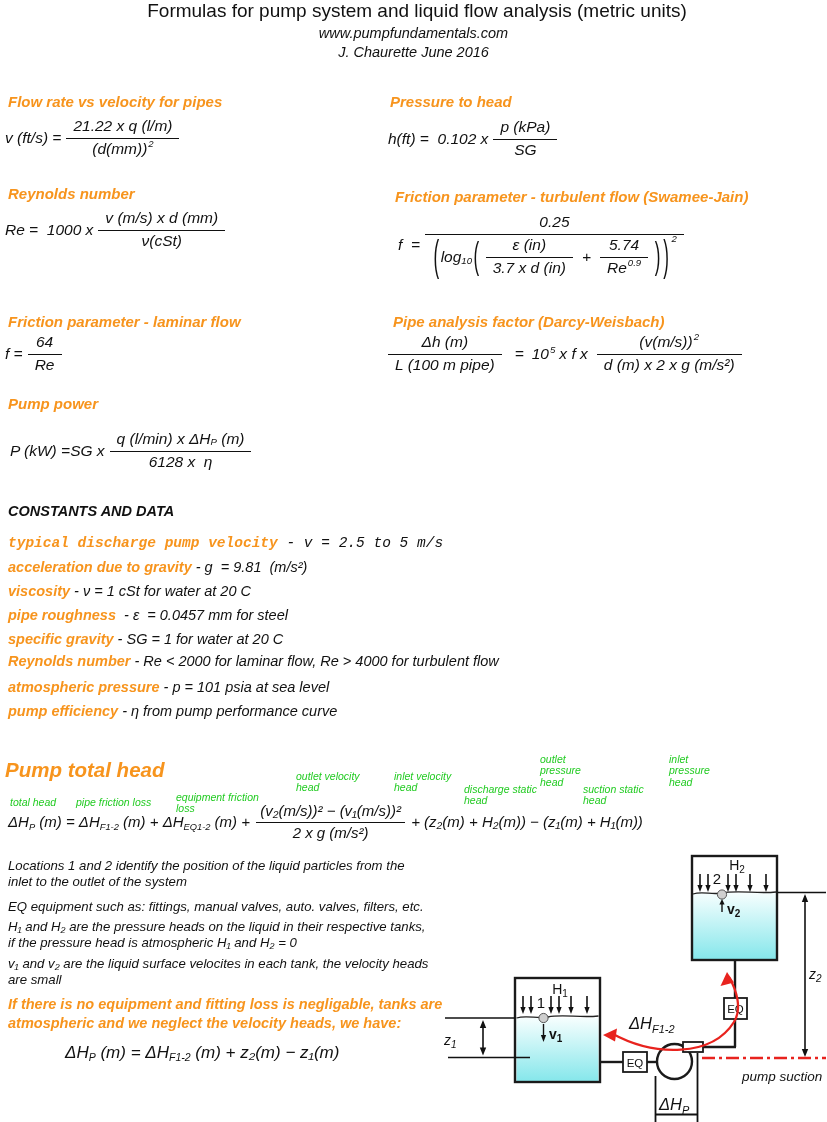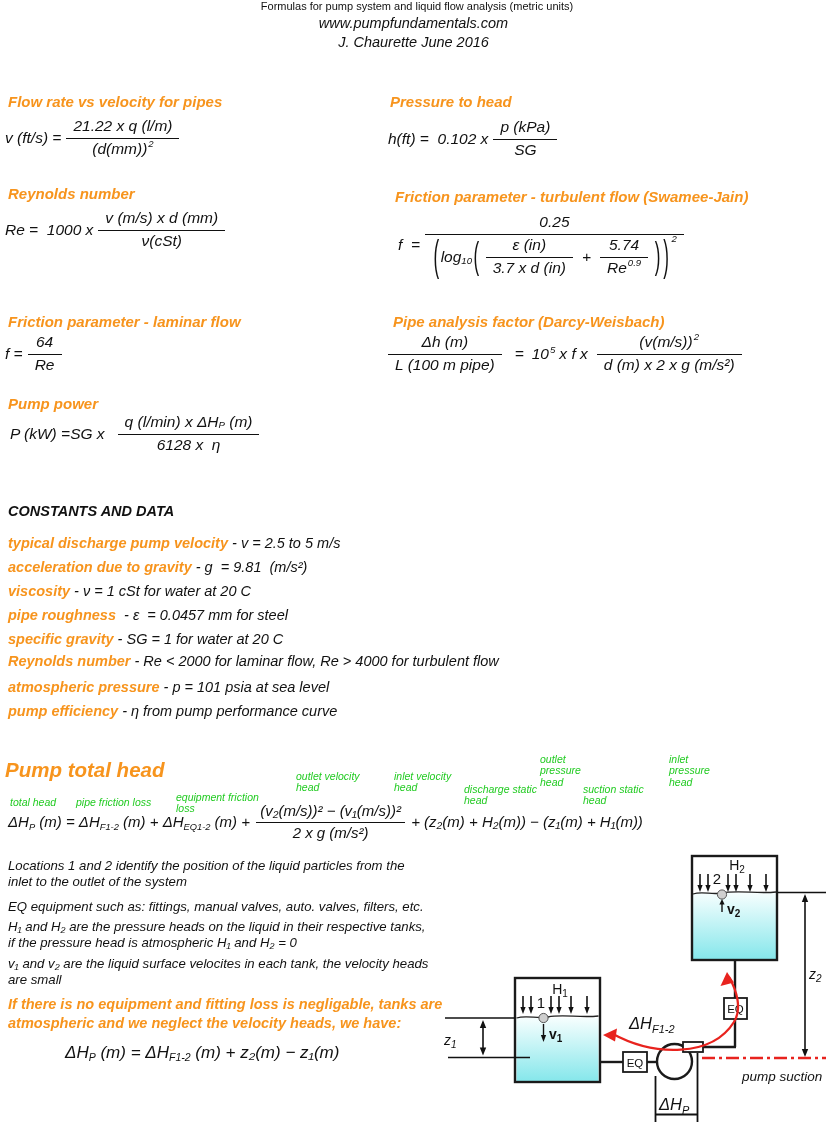--- a/index.html
+++ b/index.html
@@ -6,21 +6,21 @@
     --orange:#F7941D;
     --green:#22CB22;
     --red:#E8231E;
     --ink:#111;
   }
   html,body{margin:0;padding:0;background:#fff;}
   .page{position:relative;width:827px;height:1122px;background:#fff;overflow:hidden;
         font-family:"Liberation Sans","DejaVu Sans",sans-serif;color:var(--ink);}
   
   .hdr{position:absolute;left:0;right:0;top:5;text-align:center;}
-  .hdr .title{font-size:11px;padding-left:7px;}
+  .hdr .title{font-size:19px;padding-left:7px;}
   .hdr .sub{font-size:14.5px;font-style:italic;margin-top:3px;}
   
   .ohead{position:absolute;color:var(--orange);font-weight:bold;font-style:italic;
          font-size:15px;white-space:nowrap;}
   
   .formula{position:absolute;display:flex;align-items:center;font-style:italic;
            font-size:15.5px;white-space:pre;color:var(--ink);}
   .frac{display:inline-flex;flex-direction:column;align-items:center;margin:0 5px;}
   .num,.den{padding:0 7px;}
   .fbar{align-self:stretch;border-top:1.9px solid #111;height:0;margin:2.5px 0 1.5px;}
@@ -149,32 +149,32 @@
     <span><span>10</span><span class="sp">5</span></span>
     <span style="margin:0 4px;">x f x</span>
     <span class="frac">
       <span class="num den-row" style="border:none;"><span>(v(m/s))</span><span class="sp">2</span></span>
       <span class="fbar"></span>
       <span class="den">d (m) x 2 x g (m/s²)</span>
     </span>
   </div>
 
   <div class="ohead" style="left:8px;top:395px;">Pump power</div>
-  <div class="formula" style="left:10px;top:413px;gap:8px;">
+  <div class="formula" style="left:10px;top:430px;">
     <span>P (kW) =SG x</span>
     <span class="frac">
       <span class="num den-row" style="border:none;"><span>q (l/min) x ΔH</span><span class="sb">P</span><span> (m)</span></span>
       <span class="fbar"></span>
       <span class="den">6128 x  η</span>
     </span>
   </div>
 
   <div class="constants">
     <div class="c-head">CONSTANTS AND DATA</div>
-    <div class="c-row" style="top:32px;"><span class="c-name">typical discharge pump velocity</span><span> - v = 2.5 to 5 m/s</span></div>
+    <div class="c-row" style="top:32px;font-family:Liberation Mono, monospace;"><span class="c-name">typical discharge pump velocity</span><span> - v = 2.5 to 5 m/s</span></div>
     <div class="c-row" style="top:56px;"><span class="c-name">acceleration due to gravity</span><span> - g  = 9.81  (m/s²)</span></div>
     <div class="c-row" style="top:80px;"><span class="c-name">viscosity</span><span> - ν = 1 cSt for water at 20 C</span></div>
     <div class="c-row" style="top:104px;"><span class="c-name">pipe roughness</span><span>  - ε  = 0.0457 mm for steel</span></div>
     <div class="c-row" style="top:128px;"><span class="c-name">specific gravity</span><span> - SG = 1 for water at 20 C</span></div>
     <div class="c-row" style="top:150px;"><span class="c-name">Reynolds number</span><span> - Re &lt; 2000 for laminar flow, Re &gt; 4000 for turbulent flow</span></div>
     <div class="c-row" style="top:176px;"><span class="c-name">atmospheric pressure</span><span> - p = 101 psia at sea level</span></div>
     <div class="c-row" style="top:200px;"><span class="c-name">pump efficiency</span><span> - η from pump performance curve</span></div>
   </div>
 
   <div class="th-wrap">

